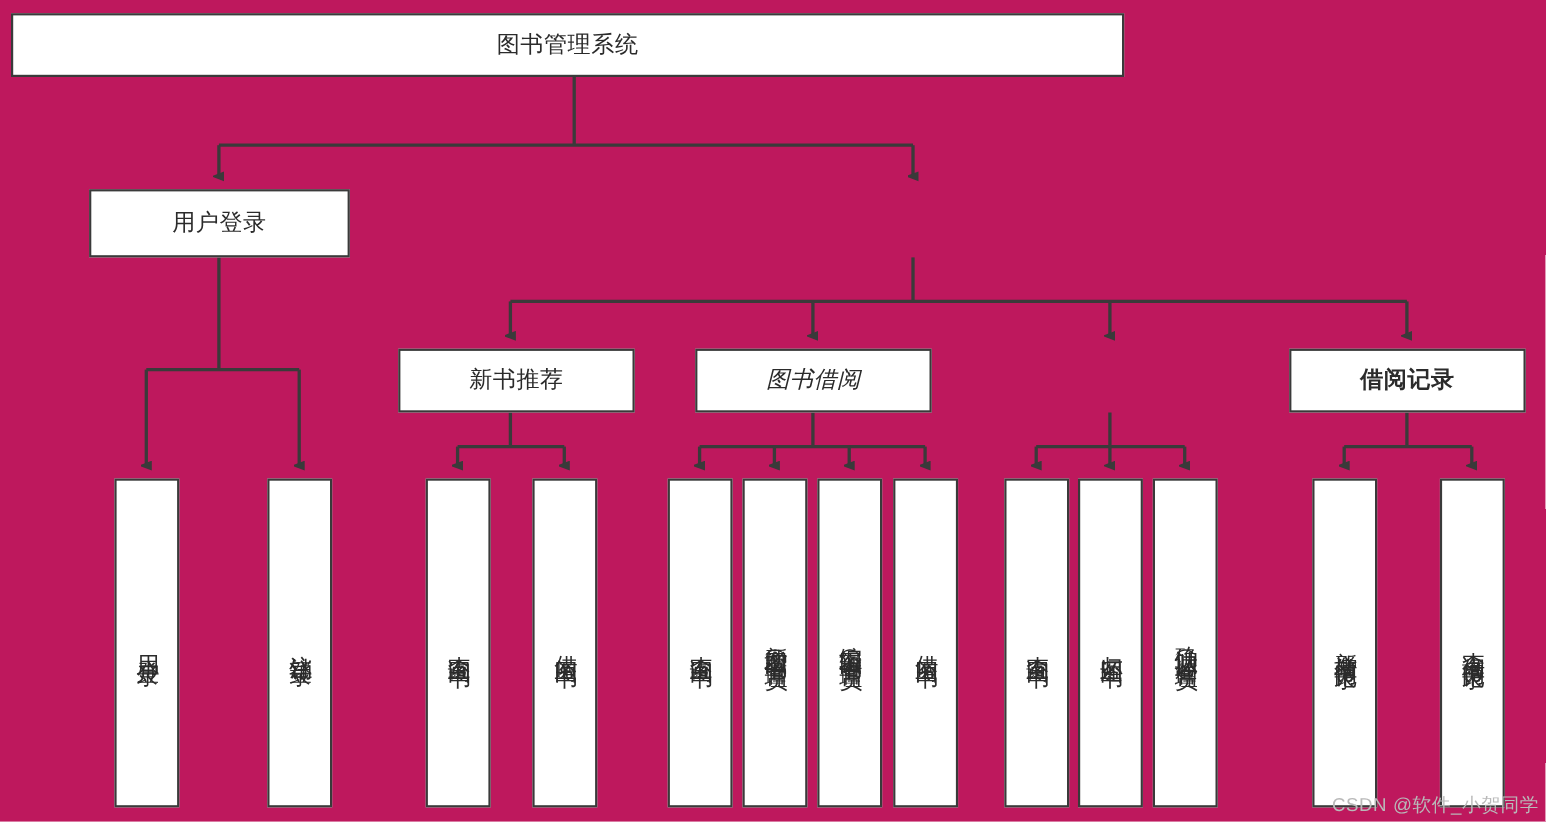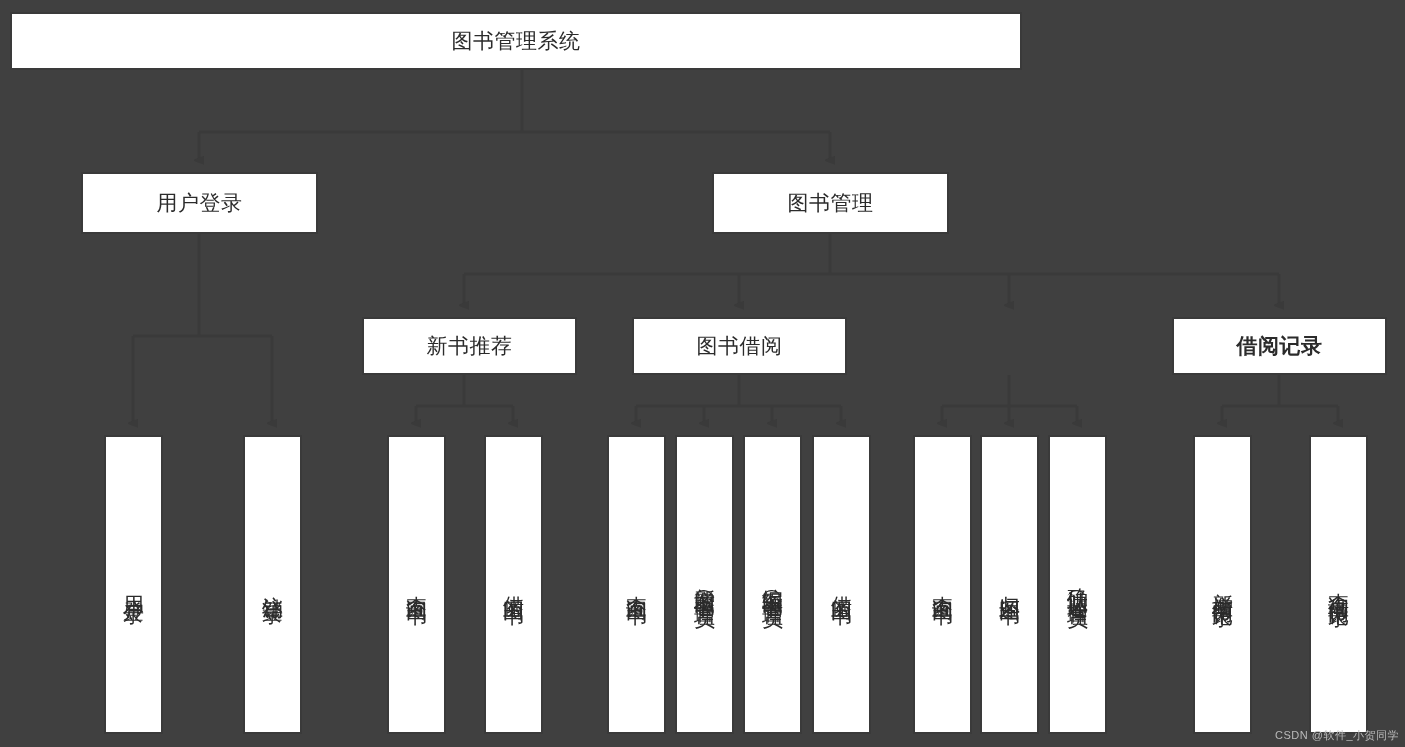--- a/index.html
+++ b/index.html
@@ -8,21 +8,21 @@
     padding: 0;
     background: #ffffff;
   }
   body {
     font-family: "Liberation Sans", "DejaVu Sans", sans-serif;
   }
   #diagram-root {
     position: relative;
     width: 1405px;
     height: 747px;
-    background: #404040;
+    background: #be185d;
     overflow: hidden;
   }
   svg.diagram-canvas {
     position: absolute;
     left: 0;
     top: 0;
     width: 1405px;
     height: 747px;
   }
   .node-box {
@@ -57,21 +57,21 @@
     text-orientation: upright;
     letter-spacing: 3px;
     line-height: 1.05;
     text-align: center;
     white-space: nowrap;
   }
   .watermark {
     position: absolute;
     right: 6px;
     bottom: 4px;
-    font-size: 11px;
+    font-size: 17px;
     color: #b9b9b9;
     letter-spacing: 0.5px;
     white-space: nowrap;
     pointer-events: none;
   }
 </style>
 </head>
 <body>
 
 <div id="diagram-root">
@@ -138,28 +138,25 @@
     </g>
   </svg>
 
   <div class="node-box level-0" style="left:10px; top:12px; width:1012px; height:58px;">
     <span class="node-label-h">图书管理系统</span>
   </div>
 
   <div class="node-box" style="left:81px; top:172px; width:237px; height:62px;">
     <span class="node-label-h">用户登录</span>
   </div>
-  <div class="node-box" style="left:712px; top:172px; width:237px; height:62px;">
-    <span class="node-label-h">图书管理</span>
-  </div>
 
   <div class="node-box" style="left:362px; top:317px; width:215px; height:58px;">
     <span class="node-label-h">新书推荐</span>
   </div>
-  <div class="node-box" style="left:632px; top:317px; width:215px; height:58px;">
+  <div class="node-box" style="left:632px; top:317px; width:215px; height:58px;font-style:italic;">
     <span class="node-label-h">图书借阅</span>
   </div>
   <div class="node-box" style="left:1172px; top:317px; width:215px; height:58px;font-weight:bold;">
     <span class="node-label-h">借阅记录</span>
   </div>
 
   <div class="node-box vertical" style="left:104px; top:435px; width:59px; height:299px;">
     <span class="node-label-v">用户登录</span>
   </div>
   <div class="node-box vertical" style="left:243px; top:435px; width:59px; height:299px;">

